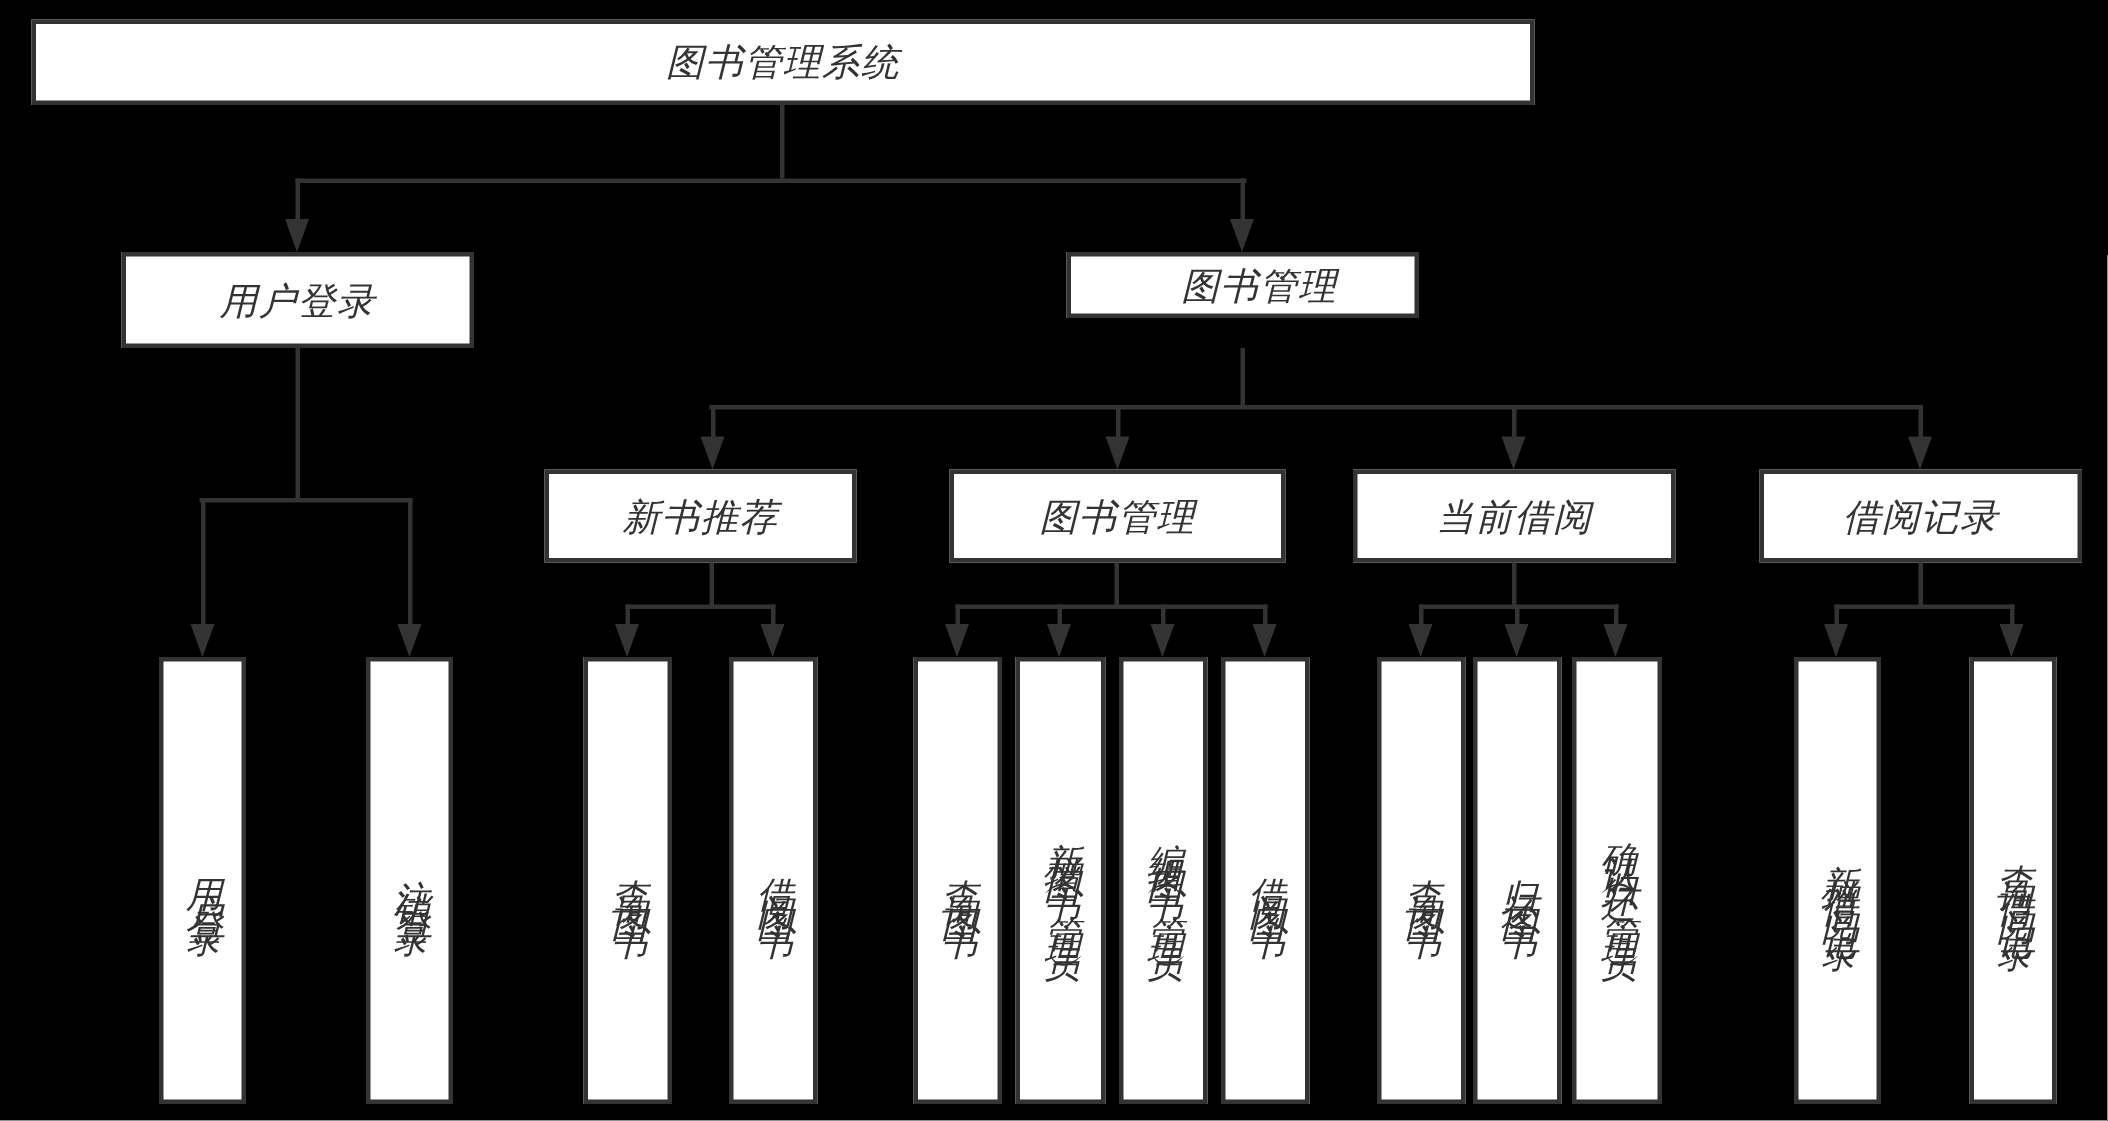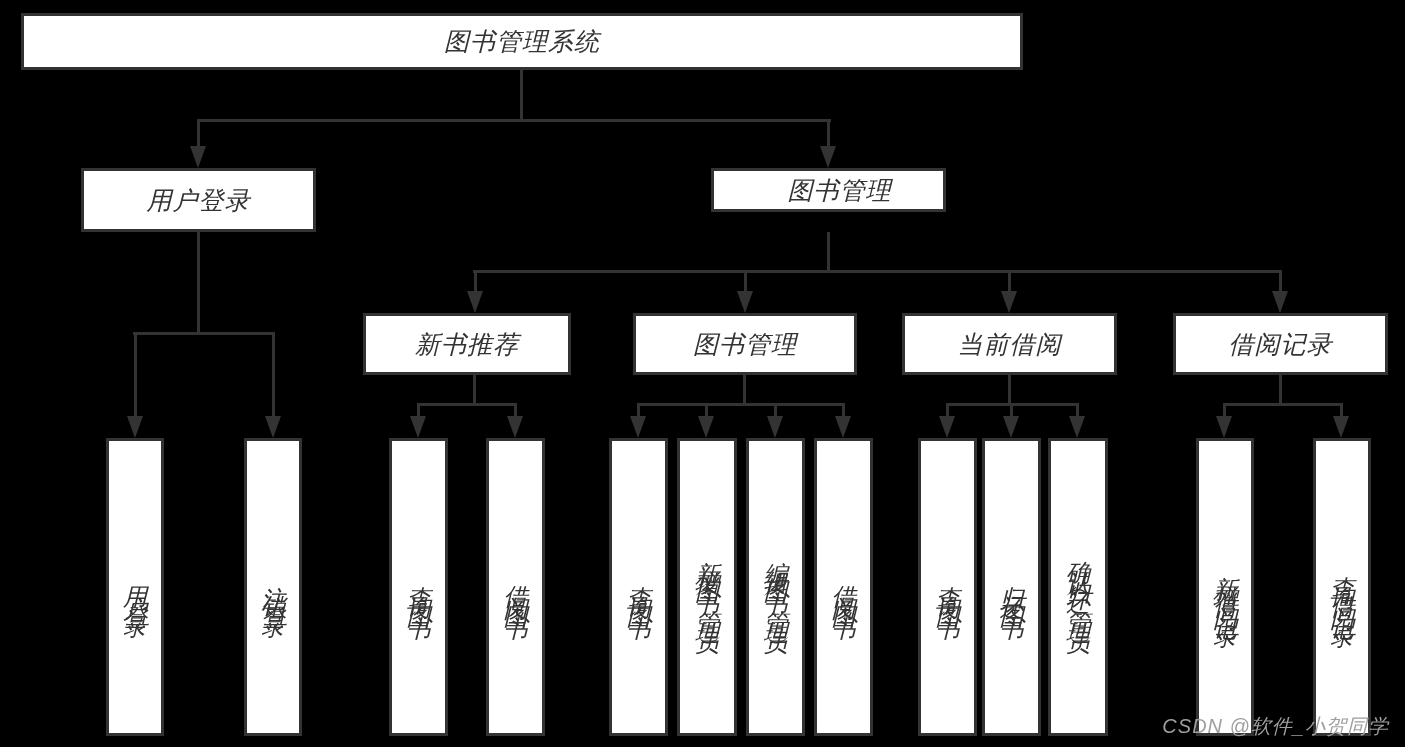--- a/index.html
+++ b/index.html
@@ -179,15 +179,14 @@
     <span class="lbl">确认归还（管理员）</span>
   </div>
 
   <div class="box vbox" style="left:1196px; top:438px; width:58px; height:298px;">
     <span class="lbl">新增借阅记录</span>
   </div>
   <div class="box vbox" style="left:1313px; top:438px; width:58px; height:298px;">
     <span class="lbl">查询借阅记录</span>
   </div>
 
-  <div class="watermark">CSDN @软件_小贺同学</div>
 
 </div>
 
 </body></html>

